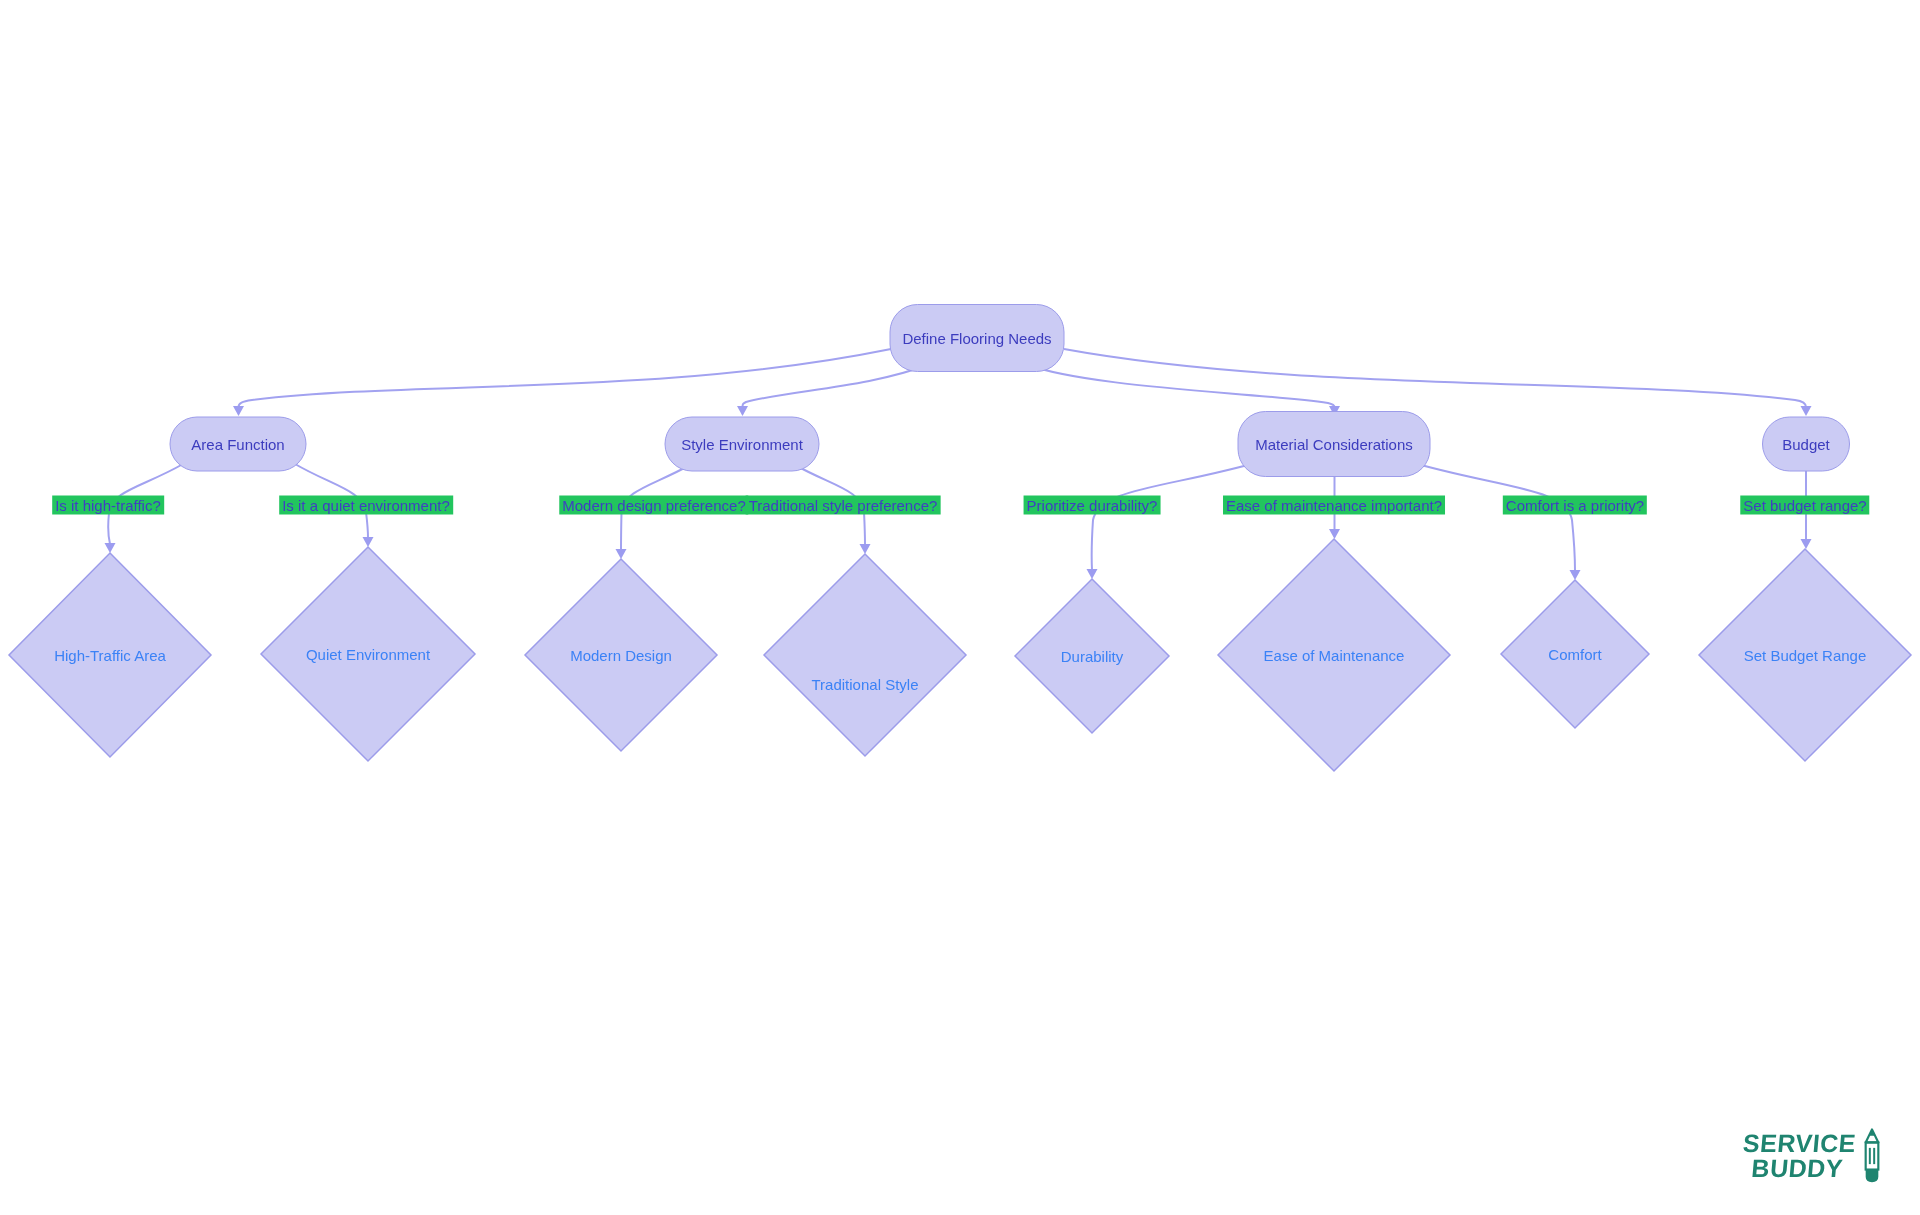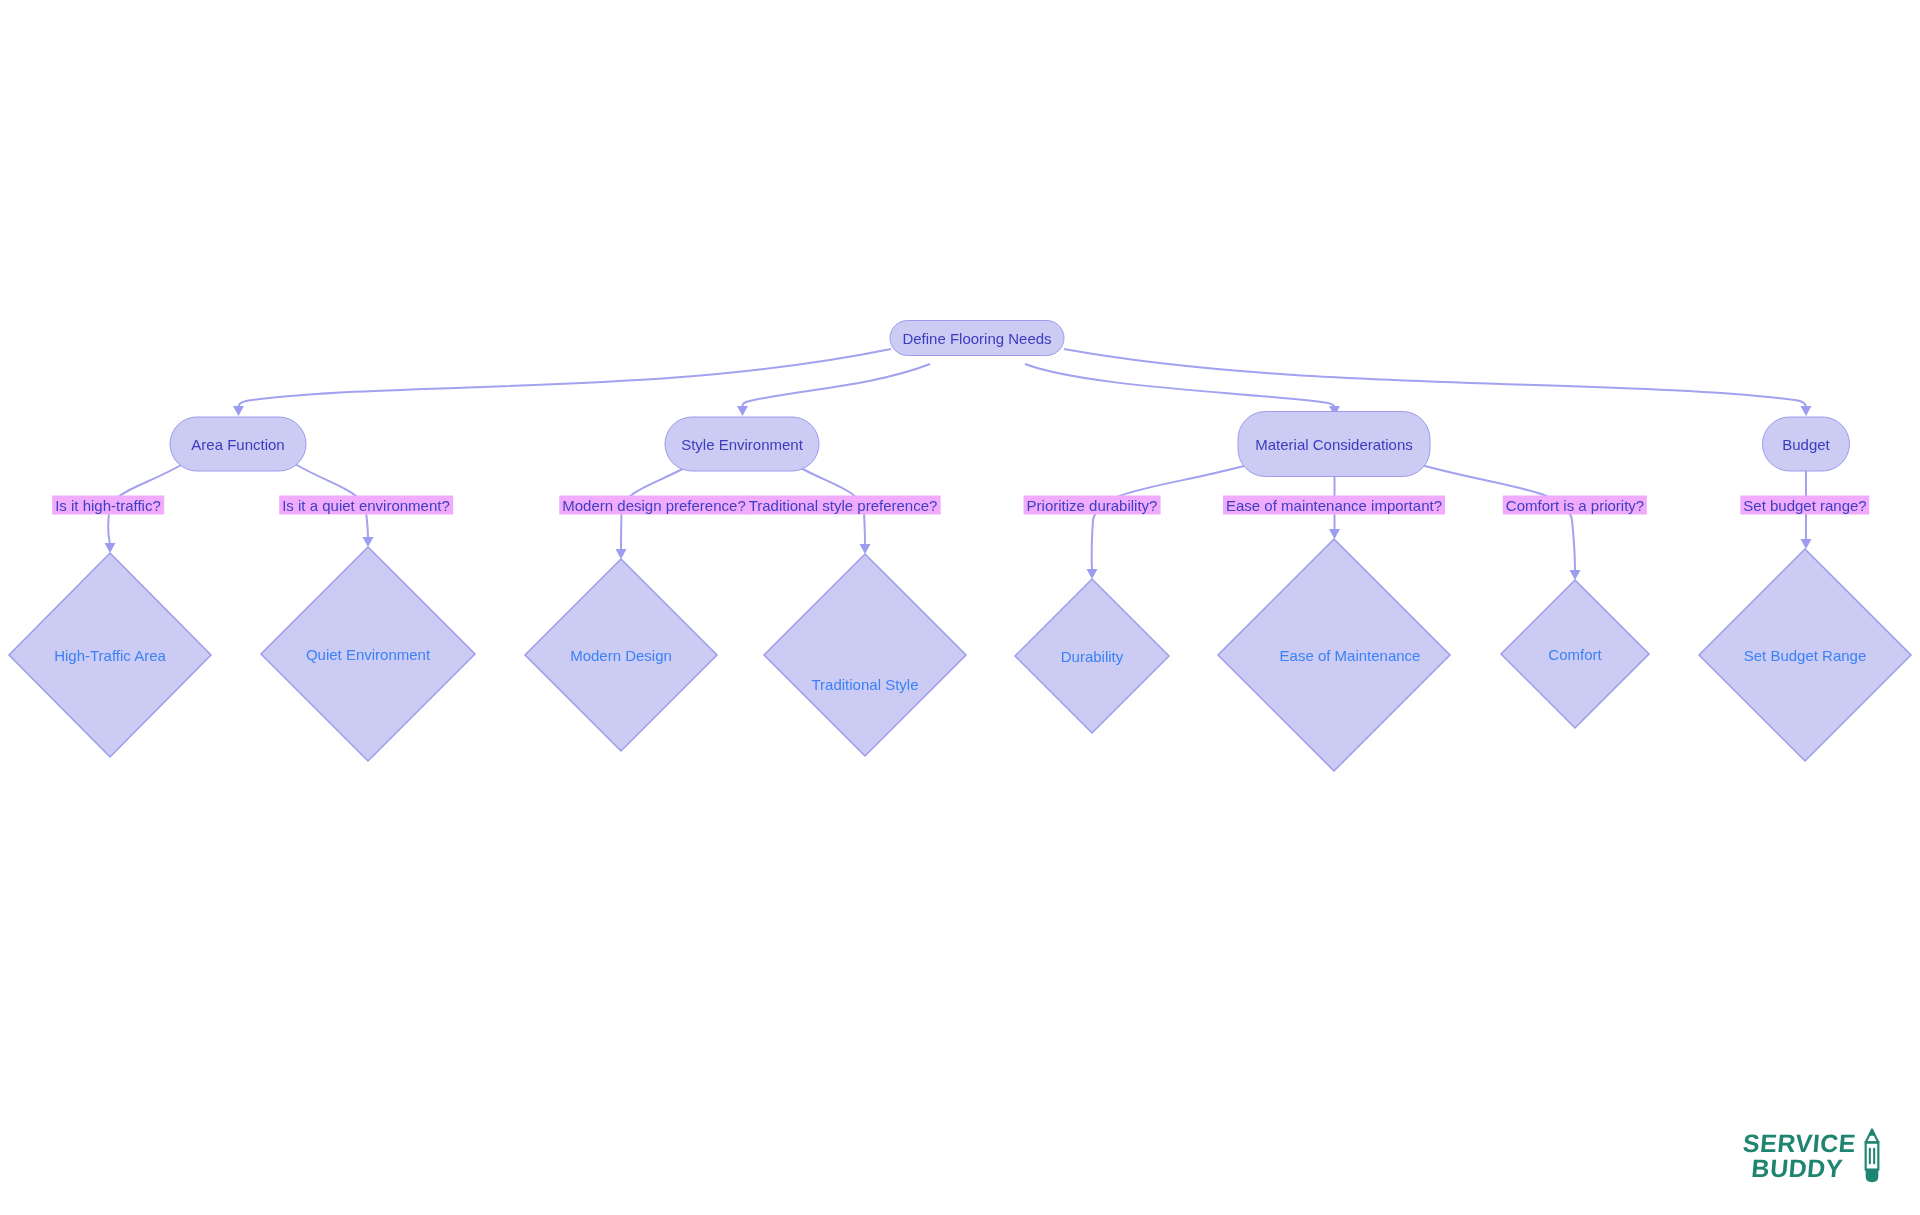--- a/index.html
+++ b/index.html
@@ -25,21 +25,21 @@
     display:flex;align-items:center;justify-content:center;
     white-space:nowrap;
     box-sizing:border-box;
   }
   .edge-label{
     position:absolute;
     transform:translate(-50%,-50%);
     color:#3f3fc2;
     font-size:15px;
     white-space:nowrap;
-    background:#f0abfc;
+    background:#22c55e;
     padding:1px 3px;
   }
   .diamond-label{
     position:absolute;
     transform:translate(-50%,-50%);
     color:#3b82f6;
     font-size:15px;
     white-space:nowrap;
   }
   .logo{
@@ -95,21 +95,21 @@
     <polygon class="diamond" points="110,553 211,655 110,757 9,655"></polygon>
     <polygon class="diamond" points="368,547 475,654 368,761 261,654"></polygon>
     <polygon class="diamond" points="621,559 717,655 621,751 525,655"></polygon>
     <polygon class="diamond" points="865,554 966,655 865,756 764,655"></polygon>
     <polygon class="diamond" points="1092,579 1169,656 1092,733 1015,656"></polygon>
     <polygon class="diamond" points="1334,539 1450,655 1334,771 1218,655"></polygon>
     <polygon class="diamond" points="1575,580 1649,654 1575,728 1501,654"></polygon>
     <polygon class="diamond" points="1805,549 1911,655 1805,761 1699,655"></polygon>
   </svg>
 
-  <div class="stadium" style="left:977px;top:338px;width:175px;height:36px;">
+  <div class="stadium" style="left:977px;top:338px;width:175px;height:68px;">
       <span>Define Flooring Needs</span>
     </div>
 
   <div class="stadium" style="left:238px;top:444px;width:137px;height:55px;">
       <span>Area Function</span>
     </div>
   <div class="stadium" style="left:742px;top:444px;width:155px;height:55px;">
       <span>Style Environment</span>
     </div>
   <div class="stadium" style="left:1334px;top:444px;width:193px;height:66px;">
@@ -126,21 +126,21 @@
   <div class="edge-label" style="left:1092px;top:505px;">Prioritize durability?</div>
   <div class="edge-label" style="left:1334px;top:505px;">Ease of maintenance important?</div>
   <div class="edge-label" style="left:1575px;top:505px;">Comfort is a priority?</div>
   <div class="edge-label" style="left:1805px;top:505px;">Set budget range?</div>
 
   <div class="diamond-label" style="left:110px;top:655px;">High-Traffic Area</div>
   <div class="diamond-label" style="left:368px;top:654px;">Quiet Environment</div>
   <div class="diamond-label" style="left:621px;top:655px;">Modern Design</div>
   <div class="diamond-label" style="left:865px;top:655px;margin-top:29px;">Traditional Style</div>
   <div class="diamond-label" style="left:1092px;top:656px;">Durability</div>
-  <div class="diamond-label" style="left:1334px;top:655px;margin-left:16px;">Ease of Maintenance</div>
+  <div class="diamond-label" style="left:1334px;top:655px;">Ease of Maintenance</div>
   <div class="diamond-label" style="left:1575px;top:654px;">Comfort</div>
   <div class="diamond-label" style="left:1805px;top:655px;">Set Budget Range</div>
 
   <div class="logo">
     <div class="logo-text">
       <span class="l1">SERVICE</span>
       <span class="l2">BUDDY</span>
     </div>
     <svg width="20" height="56" viewBox="0 0 22 62">
       <polygon points="11,1.5 18,16 4,16" fill="none" stroke="#1f8470" stroke-width="2.4" stroke-linejoin="round"></polygon>

